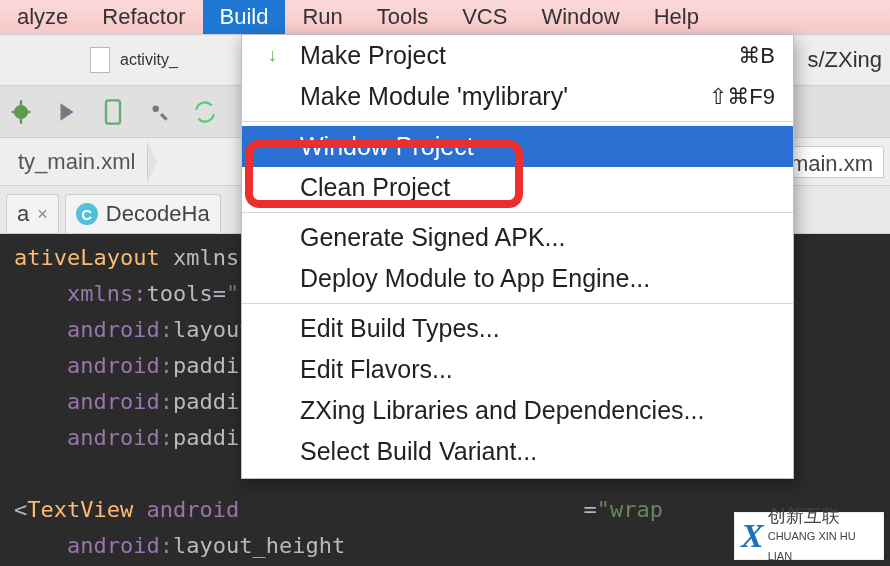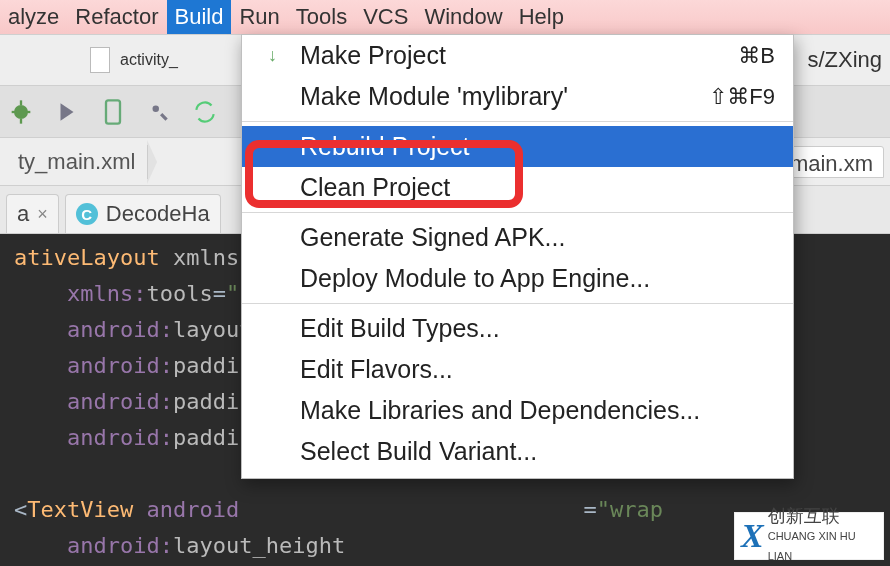--- a/index.html
+++ b/index.html
@@ -16,21 +16,21 @@
     .menubar {
       height: 34px;
       background: linear-gradient(#fcd8d8, #f8c8c8);
       display: flex;
       align-items: center;
       padding-left: 0;
       color: #333;
       font-size: 22px;
     }
     .menubar .menu-item {
-      padding: 4px 8px;
+      padding: 4px 17px;
       height: 100%;
       display: flex;
       align-items: center;
     }
     .menubar .menu-item.active {
       background: #1e77d3;
       color: #fff;
     }
 
     
@@ -330,21 +330,21 @@
     <span class="shortcut">⌘B</span>
   </div>
   <div class="dd-item">
     <span class="glyph"></span>
     <span>Make Module 'mylibrary'</span>
     <span class="shortcut">⇧⌘F9</span>
   </div>
   <div class="dd-sep"></div>
   <div class="dd-item selected">
     <span class="glyph"></span>
-    <span>Rebuild Project</span>
+    <span>Window Project</span>
   </div>
   <div class="dd-item">
     <span class="glyph"></span>
     <span>Clean Project</span>
   </div>
   <div class="dd-sep"></div>
   <div class="dd-item">
     <span class="glyph"></span>
     <span>Generate Signed APK...</span>
   </div>
@@ -356,21 +356,21 @@
   <div class="dd-item">
     <span class="glyph"></span>
     <span>Edit Build Types...</span>
   </div>
   <div class="dd-item">
     <span class="glyph"></span>
     <span>Edit Flavors...</span>
   </div>
   <div class="dd-item">
     <span class="glyph"></span>
-    <span>Make Libraries and Dependencies...</span>
+    <span>ZXing Libraries and Dependencies...</span>
   </div>
   <div class="dd-item">
     <span class="glyph"></span>
     <span>Select Build Variant...</span>
   </div>
 </div>
 
 <div class="red-box"></div>
 
 <div class="watermark">

